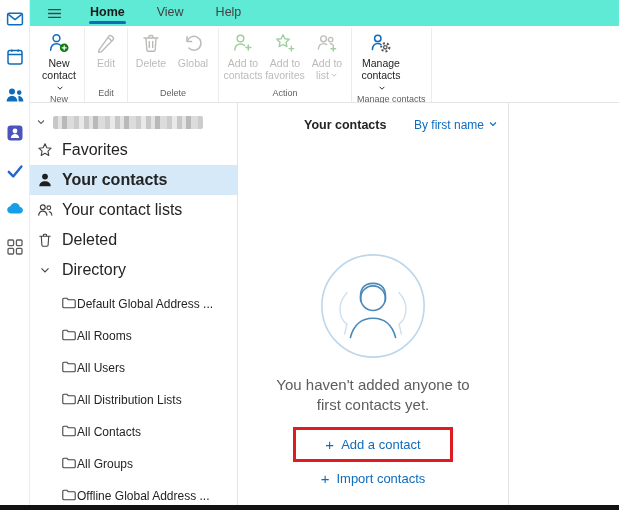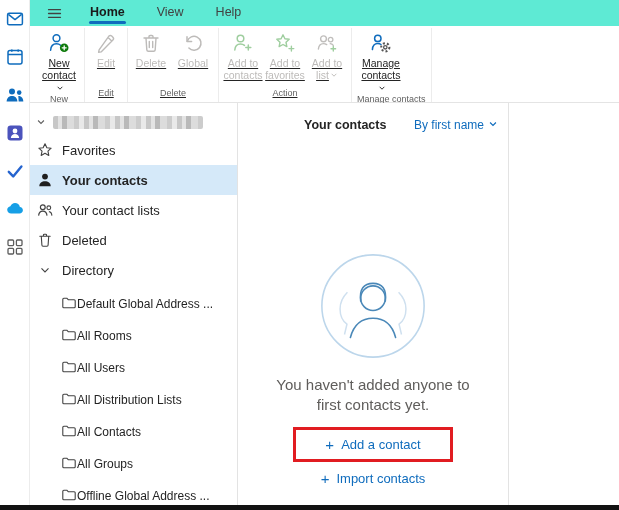--- a/index.html
+++ b/index.html
@@ -17,38 +17,38 @@
   .main-col{flex:1;display:flex;flex-direction:column;min-width:0;}
 
   
   .tab-row{height:26px;display:flex;align-items:center;padding-left:10px;background:#5eead4;}
   .hamburger{width:28px;height:22px;display:flex;align-items:center;justify-content:center;margin-right:6px;border-radius:4px;}
   .tab{position:relative;padding:3px 16px 5px;font-size:12.5px;color:#424242;}
   .tab.active{color:#1a1a1a;font-weight:700;}
   .tab.active::after{content:"";position:absolute;left:15px;right:15px;bottom:0;height:3px;border-radius:3px;background:#0f6cbd;}
 
   
-  .ribbon{height:77px;border-bottom:1px solid #e4e4e4;display:flex;align-items:stretch;padding:2px 0 0 4px;background:#fff;text-decoration:underline;}
+  .ribbon{height:77px;border-bottom:1px solid #e4e4e4;display:flex;align-items:stretch;padding:2px 0 0 4px;background:#fff;}
   .rgroup{display:flex;flex-direction:column;border-right:1px solid #ececec;padding:0 3px;}
   .rgroup-buttons{flex:1;display:flex;align-items:flex-start;}
   .rbtn{display:flex;flex-direction:column;align-items:center;padding:4px 2px 0;border-radius:4px;font-size:10.5px;line-height:1.18;color:#242424;}
   .rbtn .rlabel{margin-top:3px;display:block;}
   .rbtn.disabled{color:#bdbbb9;cursor:default;}
   .chev{display:inline-block;margin-left:1px;}
   .rgroup-label{font-size:9px;color:#616161;text-align:center;padding:0 2px 4px;white-space:nowrap;}
   .w-new{width:44px}.w-edit{width:36px}.w-del{width:40px}.w-res{width:44px}.w-add{width:42px}.w-man{width:52px}
 
   .content-row{flex:1;display:flex;min-height:0;background:#fff;}
 
   
   .sidebar{width:207px;min-width:207px;padding-top:6px;overflow:hidden;background:#fff;}
   .account-row{height:26px;width:100%;display:flex;align-items:center;padding-left:6px;gap:7px;}
   .redacted-name{width:150px;height:13px;border-radius:2px;filter:blur(.6px);
     background:repeating-linear-gradient(90deg,#c7c7c7 0 5px,#e3e3e3 5px 9px,#b9b9b9 9px 14px,#dcdcdc 14px 21px,#cccccc 21px 26px,#e9e9e9 26px 31px);}
-  .nav-item{height:30px;width:100%;display:flex;align-items:center;gap:9px;padding-left:7px;font-size:13px;color:#242424;}
+  .nav-item{height:30px;width:100%;display:flex;align-items:center;gap:9px;padding-left:7px;font-size:16px;color:#242424;}
   .nav-item .nav-icon{width:16px;height:16px;display:flex;align-items:center;justify-content:center;flex-shrink:0;}
   .nav-item.selected{background:#d5e9f9;font-weight:700;}
   .dir-folders{padding-top:3px;}
   .folder-item{height:32px;width:100%;display:flex;align-items:center;padding-left:31px;font-size:12px;color:#242424;white-space:nowrap;overflow:hidden;}
 
   
   .list-pane{width:272px;min-width:272px;border-left:1px solid #e3e3e3;border-right:1px solid #e3e3e3;display:flex;flex-direction:column;background:#fff;}
   .list-header{height:36px;display:flex;align-items:center;padding:8px 10px 0 0;}
   .list-title{margin-left:66px;font-size:12.5px;font-weight:700;color:#242424;}
   .sort-btn{margin-left:auto;display:flex;align-items:center;gap:4px;color:#0f6cbd;font-size:12px;padding:2px 0;}

